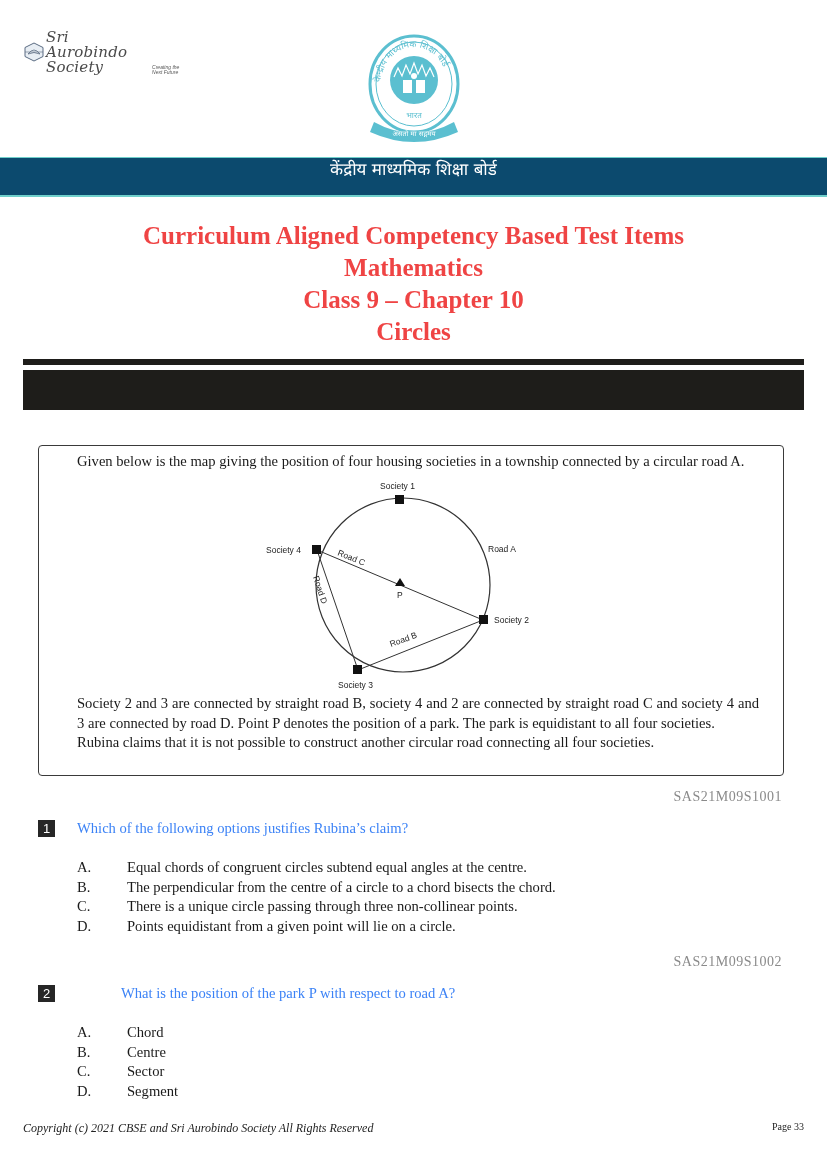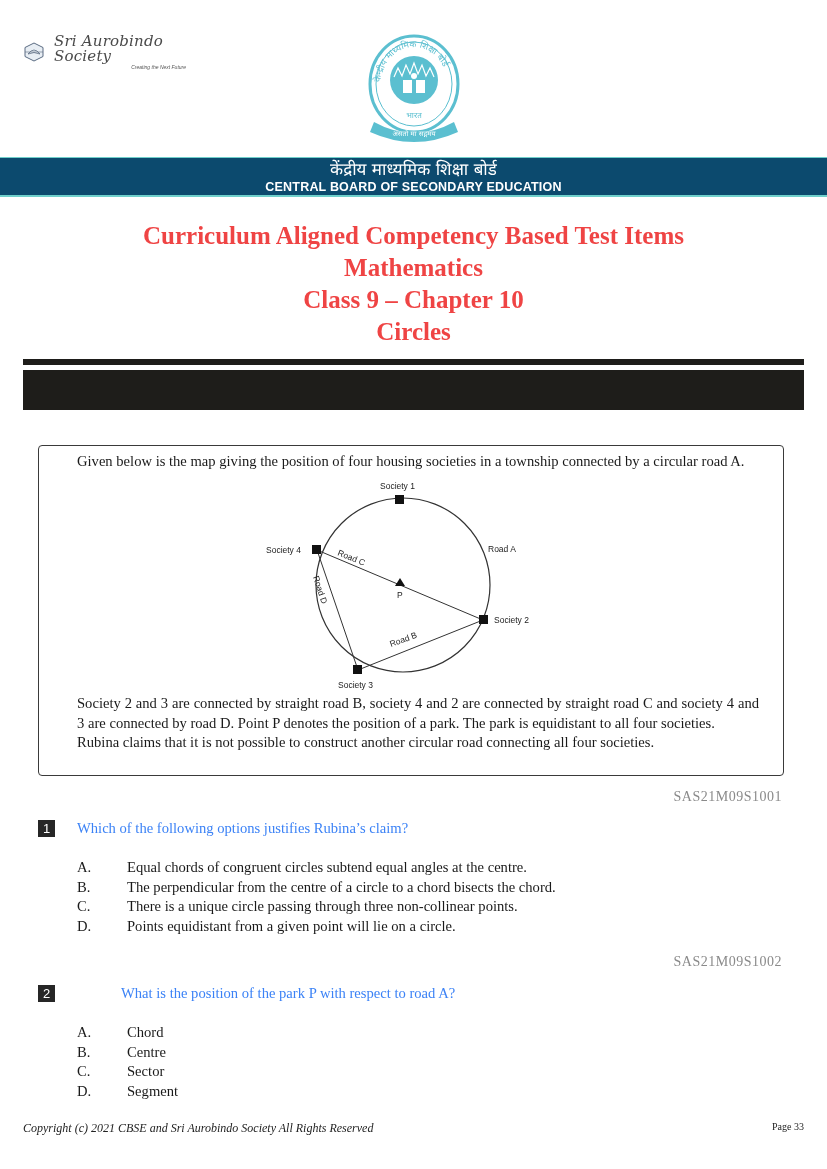--- a/index.html
+++ b/index.html
@@ -3,21 +3,21 @@
 <meta charset="utf-8">
 <style>
   html, body { margin: 0; padding: 0; background: #ffffff; }
   body { width: 827px; height: 1169px; position: relative; overflow: hidden;
          font-family: "Liberation Serif", "DejaVu Serif", serif; color: #1a1a1a; }
   .abs { position: absolute; }
 
   
   .sas-logo { left: 22px; top: 38px; width: 170px; height: 28px; display: flex; align-items: center; }
   .sas-logo svg { flex: none; }
-  .sas-text { margin-left: 8px; display: flex; flex-direction: column; line-height: 1; }
+  .sas-text { margin-left: 0; display: flex; flex-direction: row; line-height: 1; }
   .sas-name { font-family: "DejaVu Serif", serif; font-style: italic; font-size: 15px; color: #4a4a4a; letter-spacing: 0.2px; }
   .sas-tag { font-family: "Liberation Sans", sans-serif; font-style: italic; font-size: 5px; color: #555; align-self: flex-end; margin-top: 1px; margin-right: 6px; }
 
   
   .cbse-emblem { left: 362px; top: 32px; width: 104px; height: 112px; }
 
   
   .teal-band { left: 0; top: 157px; width: 827px; height: 40px; background: #0c4a6e; border-top: 1px solid #6fd0cb; border-bottom: 2px solid #6fd0cb; box-sizing: border-box; }
   .band-hindi { position: absolute; left: 0; right: 0; top: 1px; text-align: center; color: #ffffff;
                 font-family: "DejaVu Sans", sans-serif; font-size: 17px; line-height: 20px; }
@@ -83,21 +83,20 @@
     <rect x="54" y="48" width="9" height="13" fill="#ffffff"></rect>
     <circle cx="52" cy="44" r="3" fill="#ffffff"></circle>
     <text x="52" y="86" text-anchor="middle" font-family="DejaVu Sans, sans-serif" font-size="8" fill="#5bbfd0">भारत</text>
     <path d="M12,90 Q52,112 92,90 L96,100 Q52,120 8,100 Z" fill="#5bbfd0"></path>
     <text x="52" y="104" text-anchor="middle" font-family="DejaVu Sans, sans-serif" font-size="7" fill="#ffffff">असतो मा सद्गमय</text>
   </svg>
 </div>
 
 <div class="abs teal-band">
   <div class="band-hindi">केंद्रीय माध्यमिक शिक्षा बोर्ड</div>
-  <div class="band-eng">CENTRAL BOARD OF SECONDARY EDUCATION</div>
 </div>
 
 <div class="abs titles">
   <div>Curriculum Aligned Competency Based Test Items</div>
   <div>Mathematics</div>
   <div>Class 9 – Chapter 10</div>
   <div>Circles</div>
 </div>
 
 <div class="abs rule-thin"></div>

